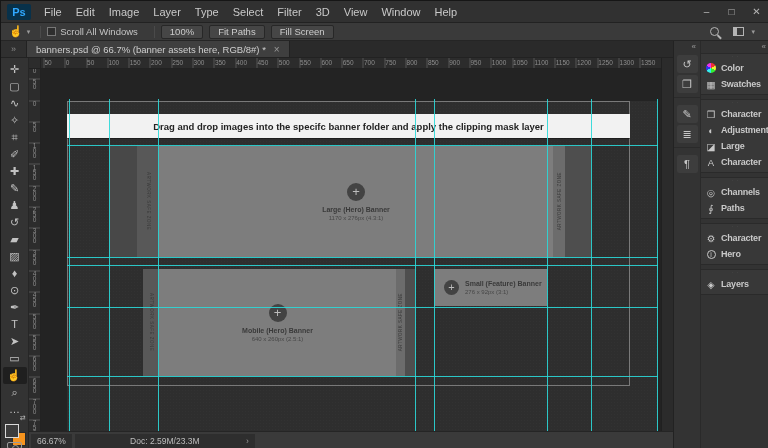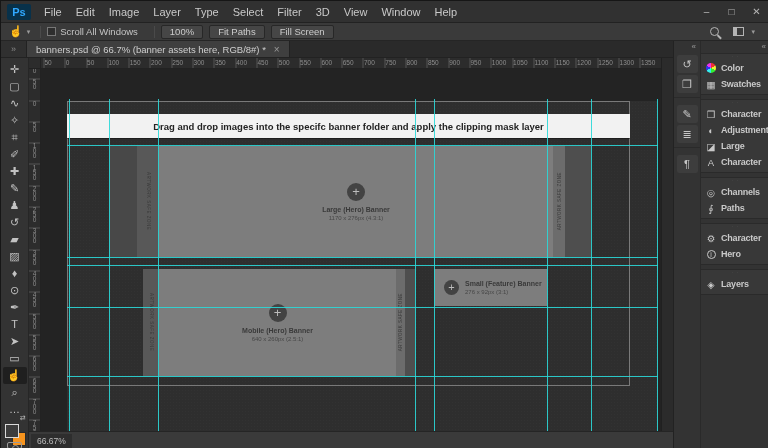--- a/index.html
+++ b/index.html
@@ -309,20 +309,24 @@
       <div class="guide-h" style="top: 188px; background: rgb(43, 216, 216);"></div>
       <div class="guide-h" style="top: 196px; background: rgb(43, 216, 216);"></div>
       <div class="guide-h" style="top: 238px; background: rgb(43, 216, 216);"></div>
       <div class="guide-h" style="top: 307px; background: rgb(43, 216, 216);"></div>
     </div>
 
   <div id="vscrollbar"></div>
 
   <div id="statusbar">
     <span id="status-zoom">66.67%</span>
+    <span id="status-doc">
+      <span>Doc: 2.59M/23.3M</span>
+      <span class="chev">›</span>
+    </span>
   </div>
 
   <div id="dock">
     <div id="dock-narrow">
       <div class="dock-header">«</div>
       <div id="narrow-items">
           <div class="dock-icon">↺</div>
           <div class="dock-icon">❐</div>
           <div class="dock-gap"></div>
           <div class="dock-icon">✎</div>

